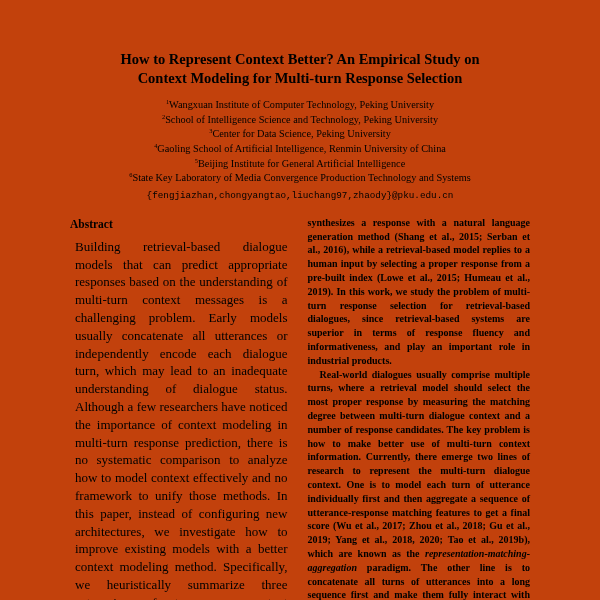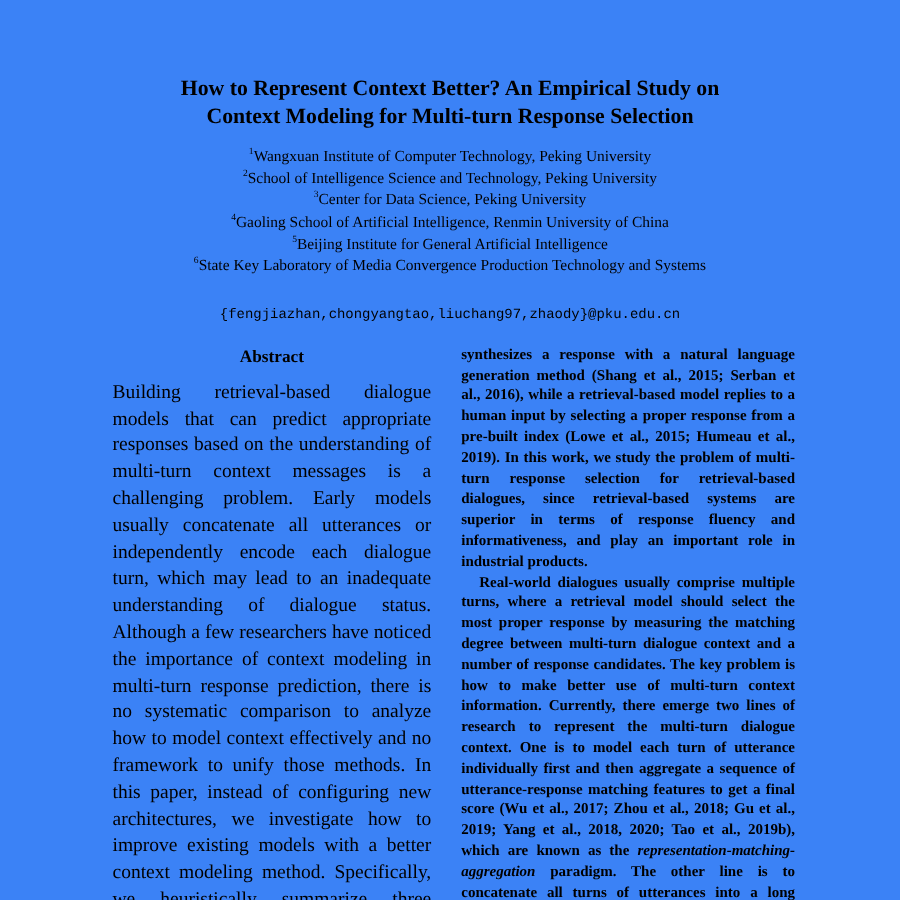--- a/index.html
+++ b/index.html
@@ -1,21 +1,21 @@
 <!DOCTYPE html>
 <html><head>
 <meta charset="utf-8">
 <style>
   html,body{margin:0;padding:0;background:#ffffff;}
   .page{
     position:relative;
     width:600px;height:600px;
     box-sizing:border-box;
     padding:50px 70px 0 70px;
-    background:#3b82f6;
+    background:#c2410c;
     color:#000000;
     font-family:"Liberation Serif", serif;
     overflow:hidden;
   }
   .title{
     font-size:14.5px;
     font-weight:bold;
     text-align:center;
     line-height:1.32;
     margin:0 0 10px 0;
@@ -31,30 +31,30 @@
   .affiliations{
     text-align:center;
     font-size:10.3px;
     line-height:1.42;
   }
   .emails{
     text-align:center;
     font-family:"Liberation Mono","DejaVu Sans Mono",monospace;
     font-size:9.3px;
     line-height:1.5;
-    margin-top:17px;
+    margin-top:3px;
   }
   .columns{
     display:flex;
     gap:15px;
     margin-top:13px;
   }
   .col{flex:1 1 0;min-width:0;text-align:justify;}
   .abstract-heading{
-    text-align:center;
+    text-align:left;
     font-weight:bold;
     font-size:11.5px;
     margin:2px 0 8px 0;
   }
   .abstract-text{
     font-size:13px;
     line-height:1.37;
     margin:0;
     padding:0 5px;
   }

